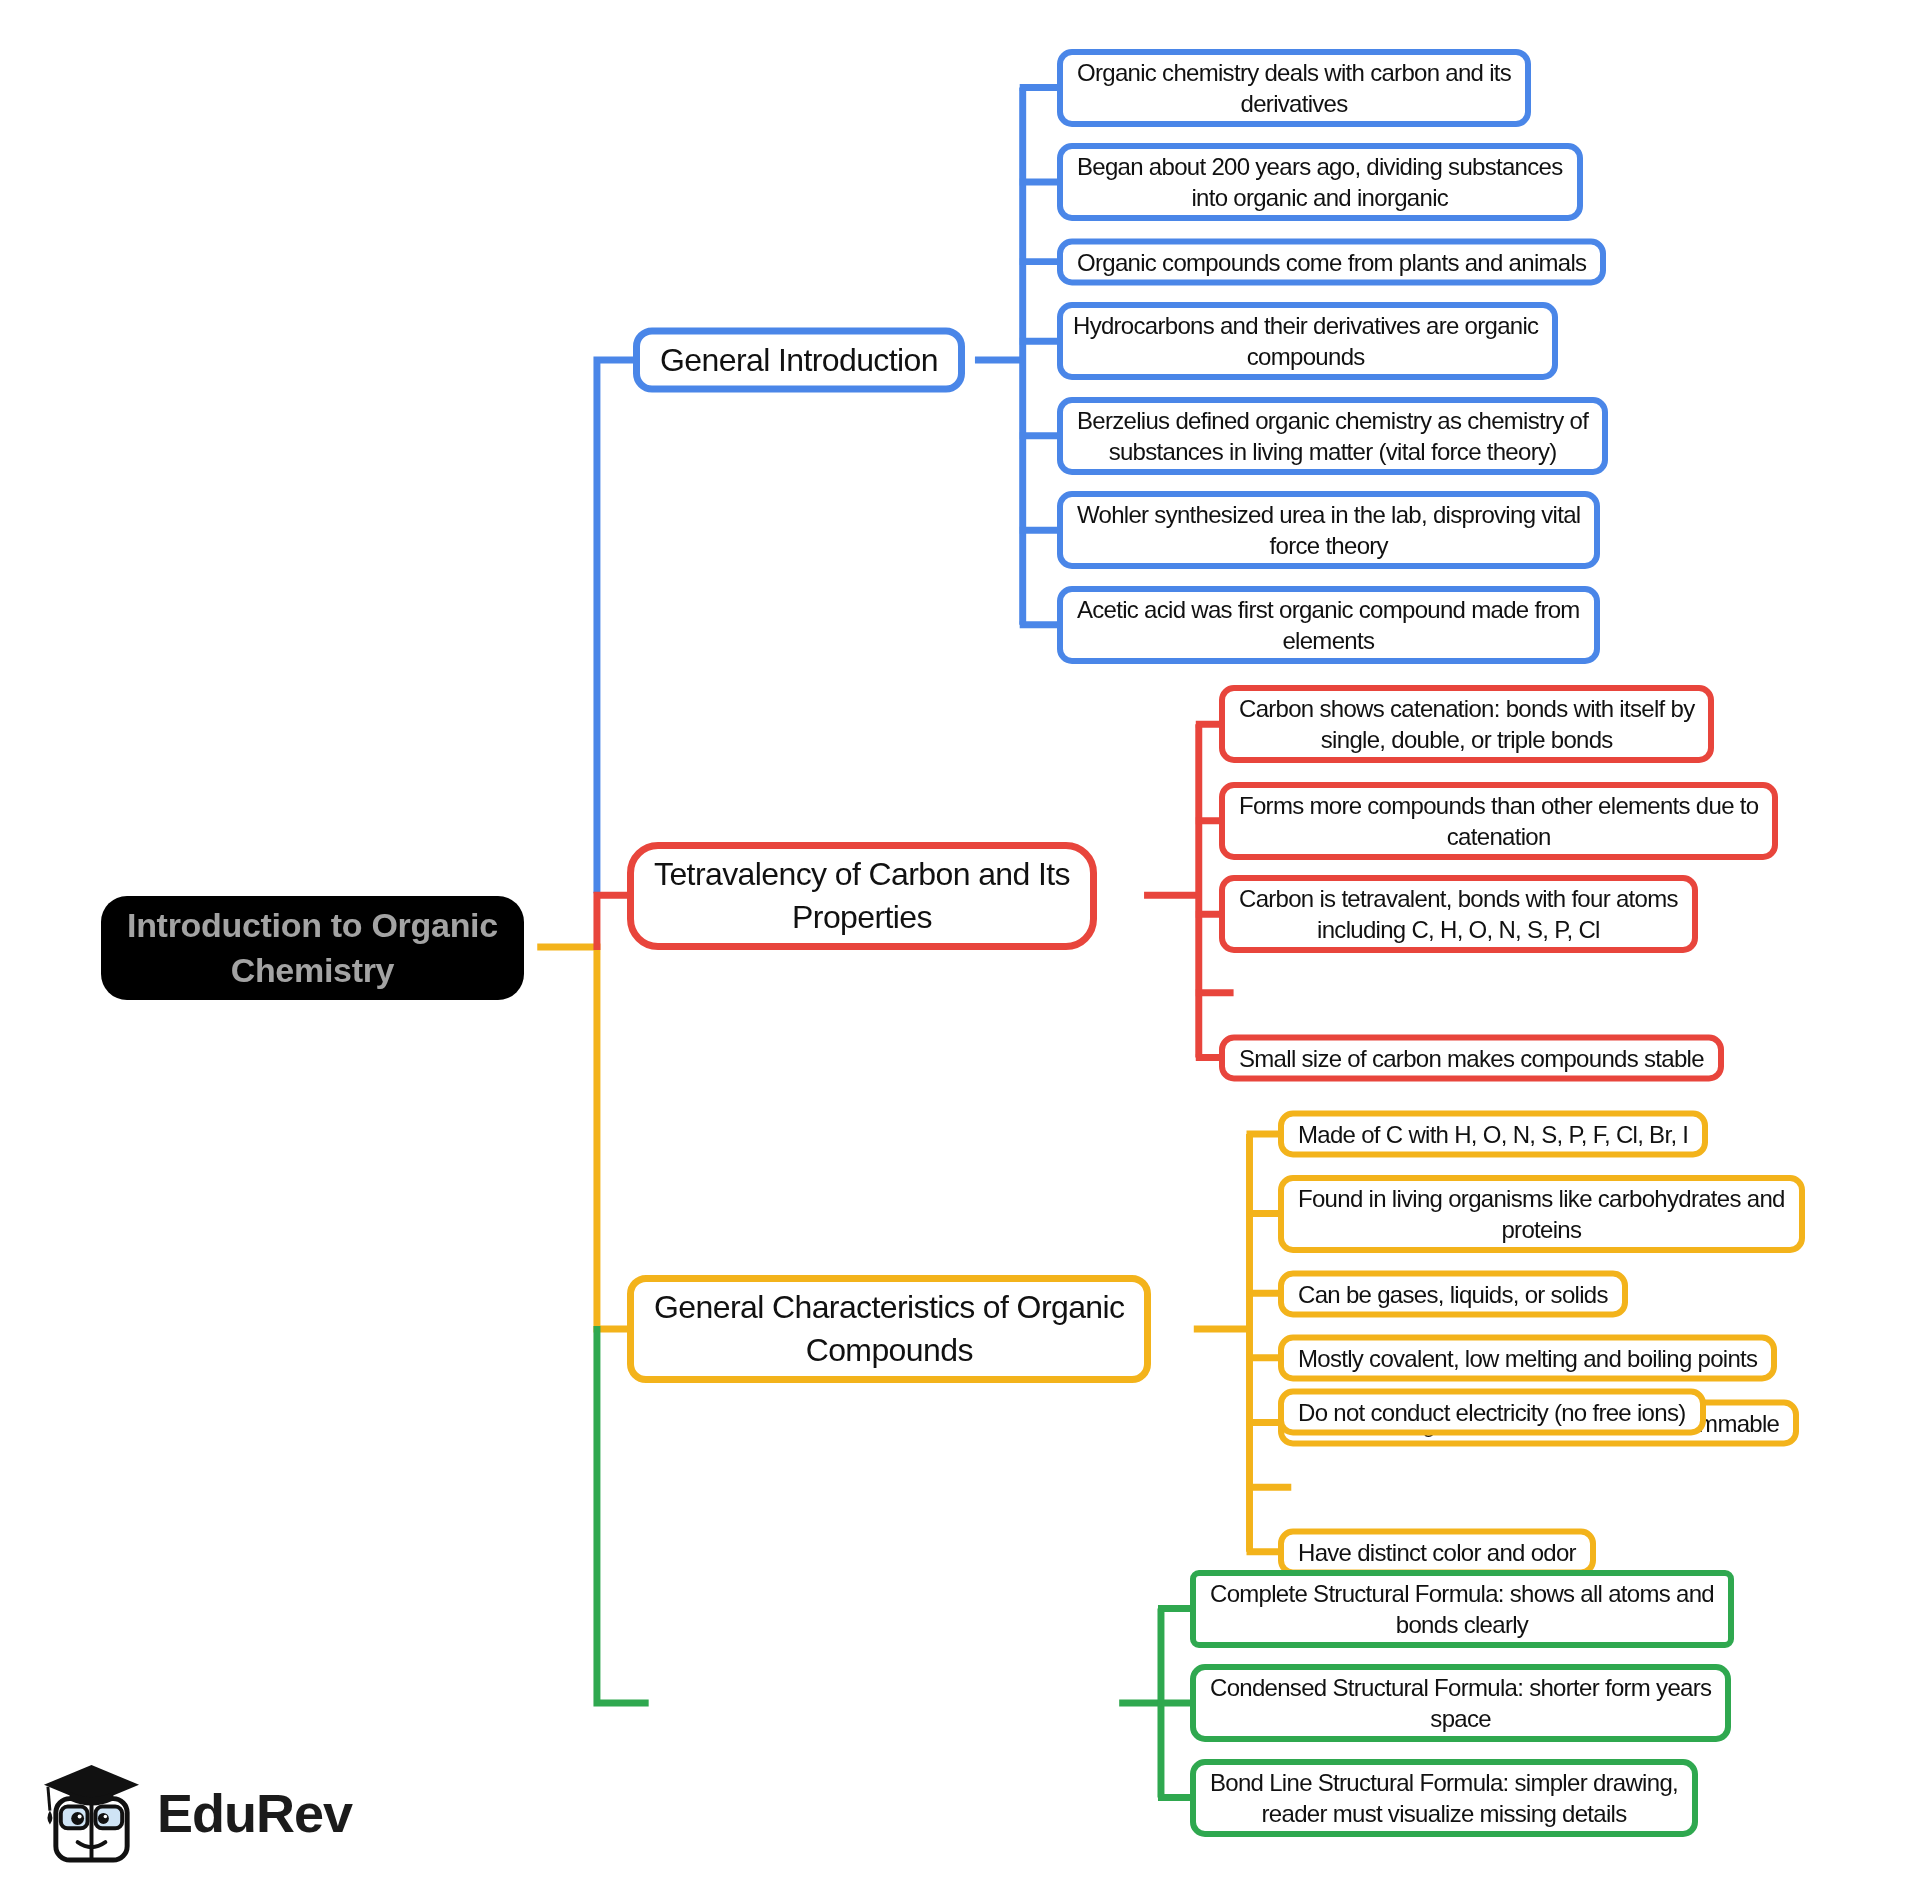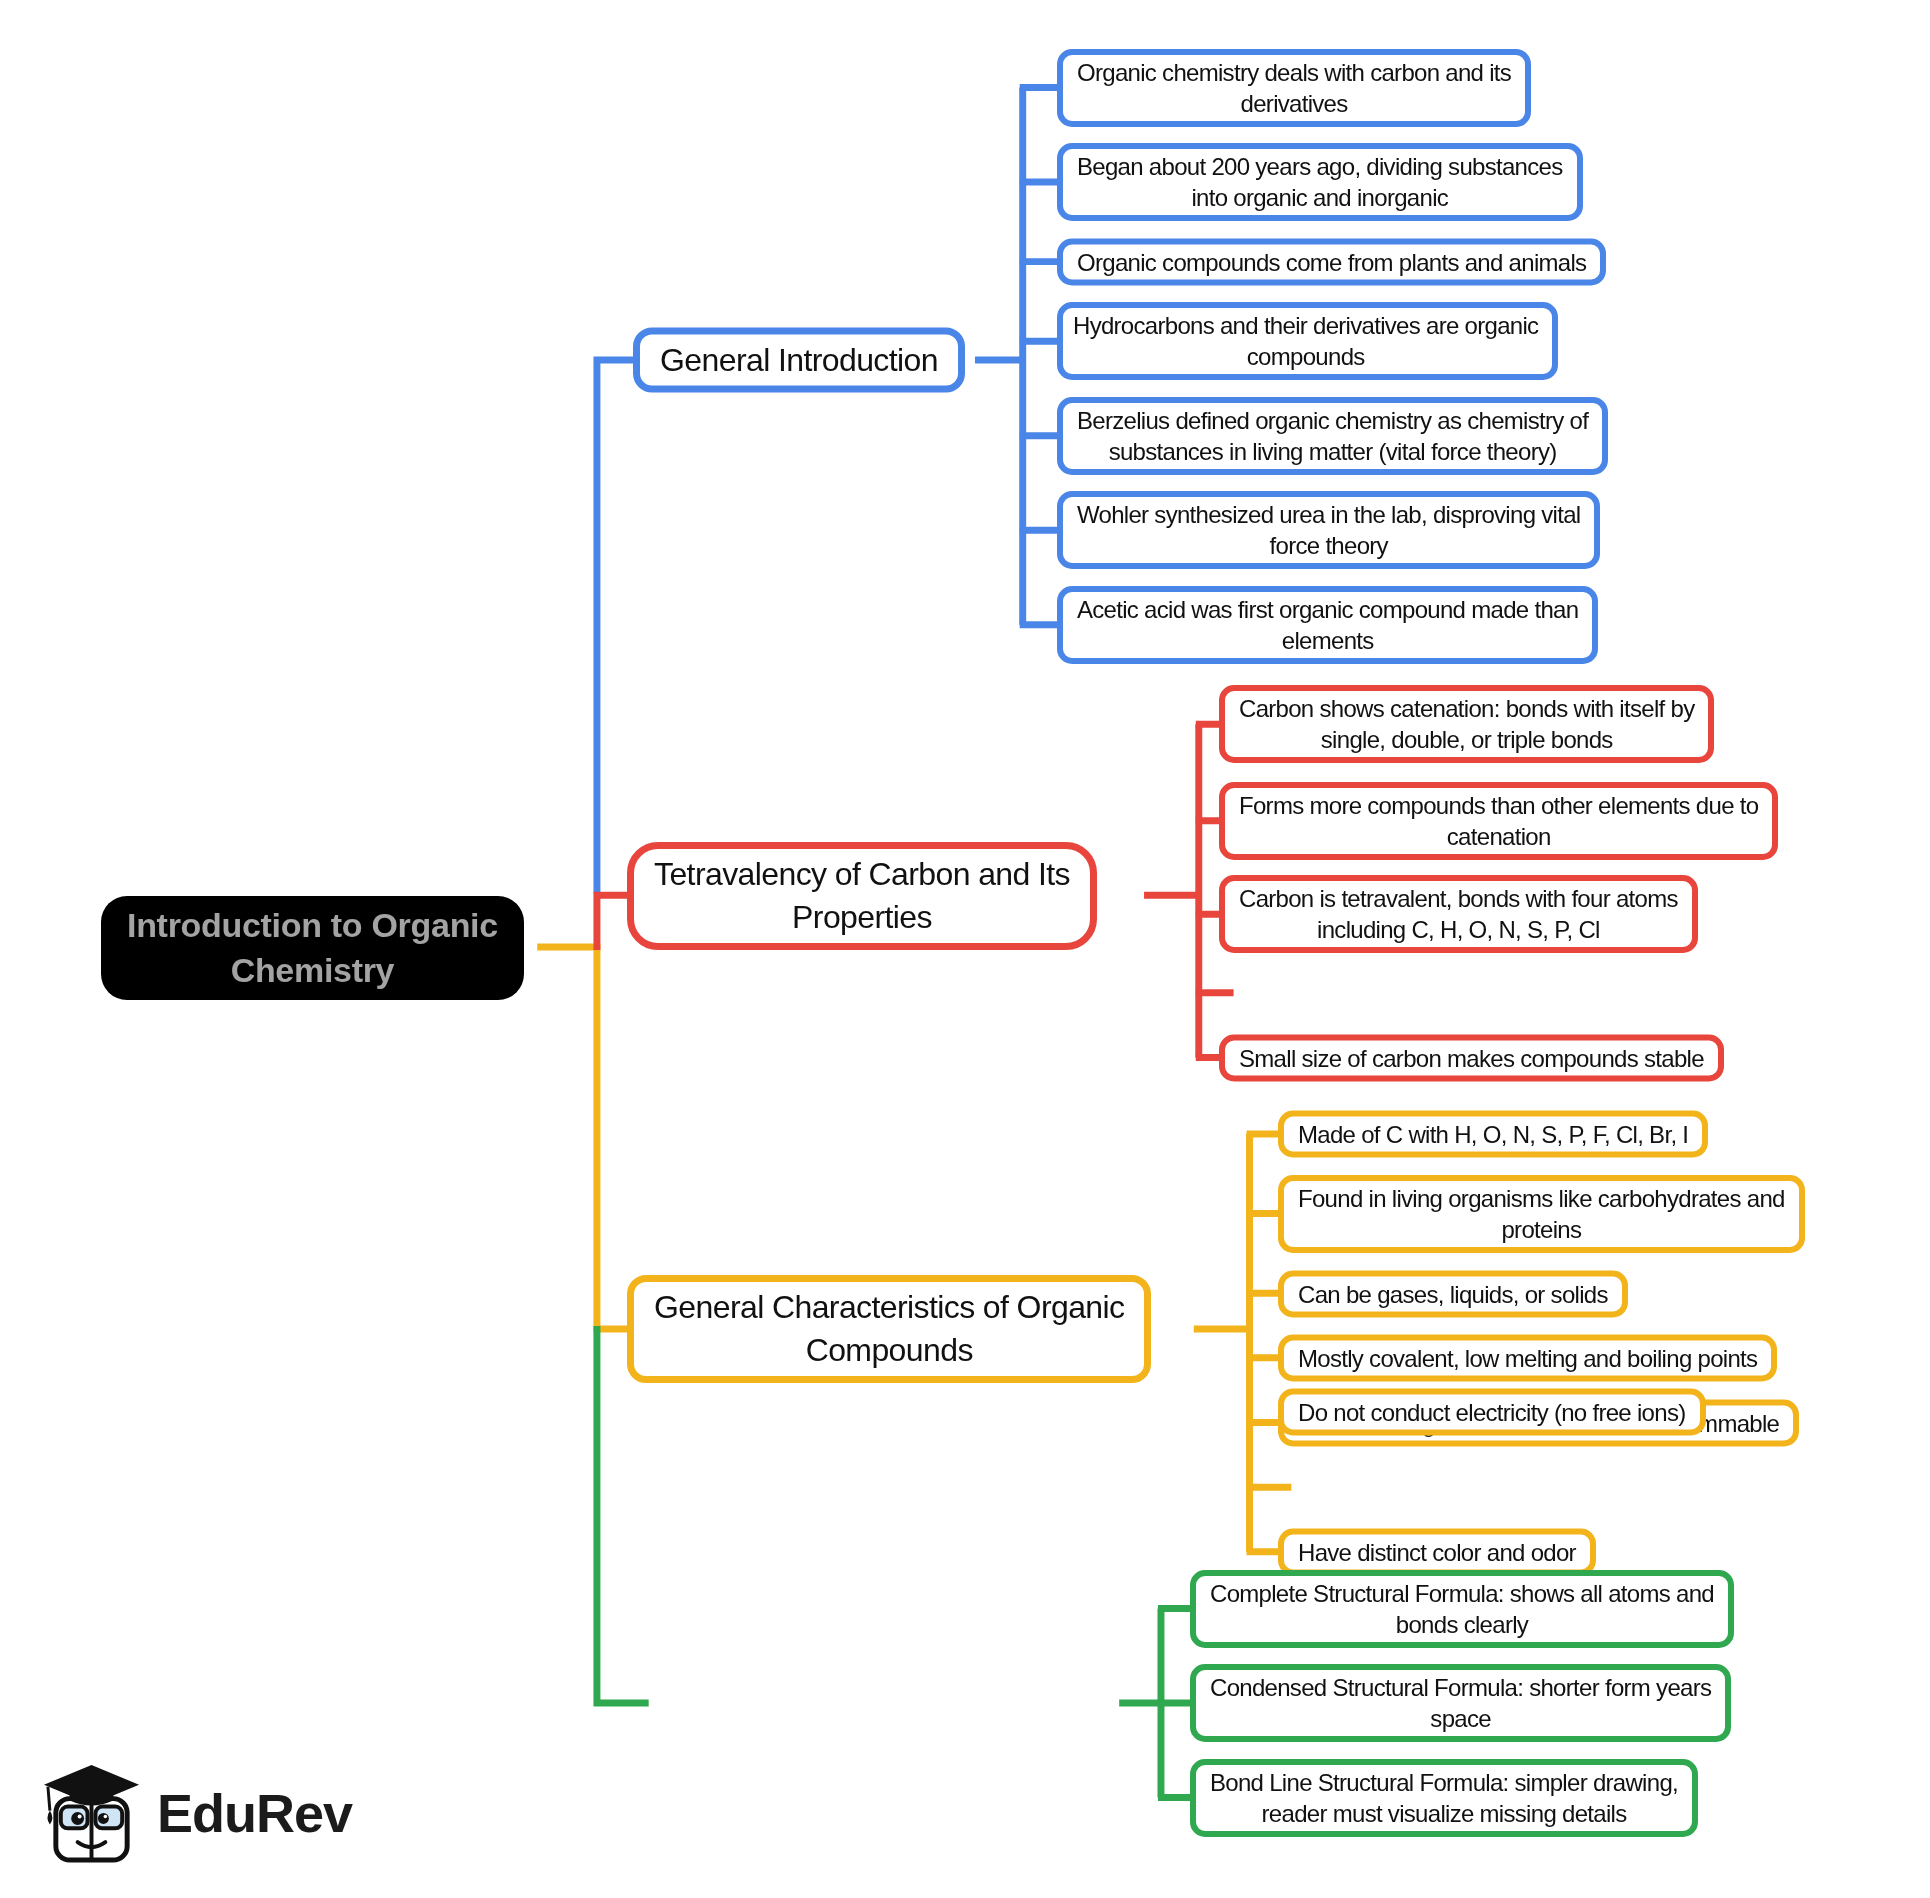--- a/index.html
+++ b/index.html
@@ -131,41 +131,41 @@
 derivatives</div>
   <div class="node leaf b-blue" style="left:1057px;top:182px;">Began about 200 years ago, dividing substances
 into organic and inorganic</div>
   <div class="node leaf b-blue" style="left:1057px;top:262px;">Organic compounds come from plants and animals</div>
   <div class="node leaf b-blue" style="left:1057px;top:341px;padding-left:10px;">Hydrocarbons and their derivatives are organic
 compounds</div>
   <div class="node leaf b-blue" style="left:1057px;top:436px;">Berzelius defined organic chemistry as chemistry of
 substances in living matter (vital force theory)</div>
   <div class="node leaf b-blue" style="left:1057px;top:530px;">Wohler synthesized urea in the lab, disproving vital
 force theory</div>
-  <div class="node leaf b-blue" style="left:1057px;top:625px;">Acetic acid was first organic compound made than
+  <div class="node leaf b-blue" style="left:1057px;top:625px;">Acetic acid was first organic compound made from
 elements</div>
 
   <div class="node leaf b-red" style="left:1219px;top:724px;">Carbon shows catenation: bonds with itself by
 single, double, or triple bonds</div>
   <div class="node leaf b-red" style="left:1219px;top:821px;">Forms more compounds than other elements due to
 catenation</div>
   <div class="node leaf b-red" style="left:1219px;top:914px;">Carbon is tetravalent, bonds with four atoms
 including C, H, O, N, S, P, Cl</div>
   <div class="node leaf b-red" style="left:1219px;top:1058px;">Small size of carbon makes compounds stable</div>
 
   <div class="node leaf b-yellow" style="left:1278px;top:1134px;">Made of C with H, O, N, S, P, F, Cl, Br, I</div>
   <div class="node leaf b-yellow" style="left:1278px;top:1214px;">Found in living organisms like carbohydrates and
 proteins</div>
   <div class="node leaf b-yellow" style="left:1278px;top:1294px;">Can be gases, liquids, or solids</div>
   <div class="node leaf b-yellow" style="left:1278px;top:1358px;">Mostly covalent, low melting and boiling points</div>
   <div class="node leaf b-yellow" style="left:1278px;top:1423px;">Soluble in organic solvents, volatile, inflammable</div>
   <div class="node leaf b-yellow" style="left:1278px;top:1412px;">Do not conduct electricity (no free ions)</div>
   <div class="node leaf b-yellow" style="left:1278px;top:1552px;">Have distinct color and odor</div>
 
-  <div class="node leaf b-green" style="left:1190px;top:1609px;">Complete Structural Formula: shows all atoms and
+  <div class="node leaf b-green" style="left:1190px;top:1609px;border-radius:9px;">Complete Structural Formula: shows all atoms and
 bonds clearly</div>
   <div class="node leaf b-green" style="left:1190px;top:1703px;">Condensed Structural Formula: shorter form years
 space</div>
   <div class="node leaf b-green" style="left:1190px;top:1798px;">Bond Line Structural Formula: simpler drawing,
 reader must visualize missing details</div>
 
   <div class="logo">
     <svg width="103" height="107" viewBox="0 0 104 108">
 
       <rect x="16" y="40" width="72" height="62" rx="14" fill="#ffffff" stroke="#111" stroke-width="5"></rect>

